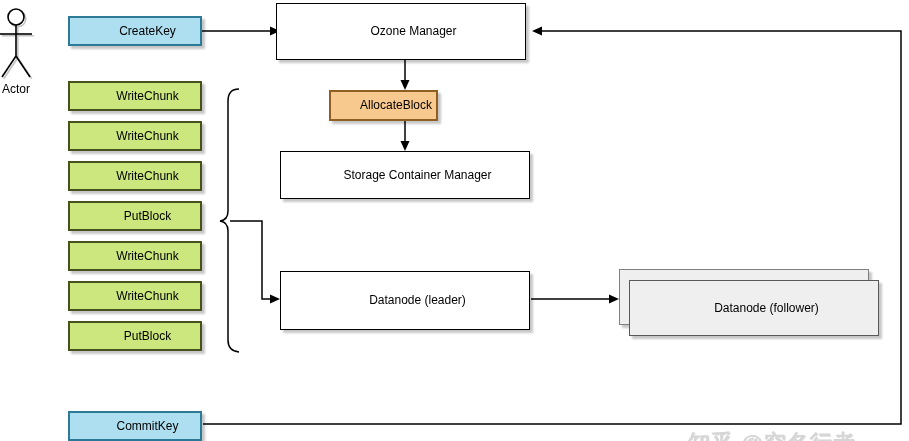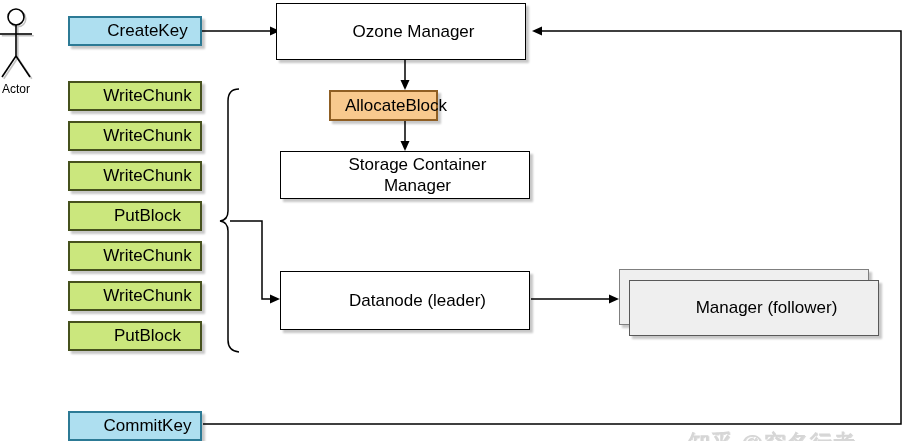--- a/index.html
+++ b/index.html
@@ -4,21 +4,21 @@
 <style>
   html,body{margin:0;padding:0;background:#ffffff;}
   .canvas{
     position:relative;width:909px;height:441px;background:#ffffff;overflow:hidden;
     font-family:"Liberation Sans",sans-serif;color:#000;
   }
   .canvas *{box-sizing:border-box;}
   svg.overlay{position:absolute;left:0;top:0;width:909px;height:441px;}
   .node{
     position:absolute;display:flex;align-items:center;justify-content:center;
-    text-align:center;font-size:17px;line-height:1.25;
+    text-align:center;font-size:12px;line-height:1.25;
     box-shadow:2.5px 2.5px 2px rgba(0,0,0,0.22);
     padding-left:25px;
   }
   .call{width:134px;height:30px;left:68px;}
   .call-blue{background:var(--call-fill,#AEDFF0);border:2px solid var(--call-stroke,#2C7A95);}
   .call-green{background:var(--chunk-fill,#CBE77D);border:2px solid var(--chunk-stroke,#46511D);}
   .call-orange{background:var(--allocate-fill,#F8C98E);border:2px solid var(--allocate-stroke,#8F5E23);}
   .white-node{background:var(--node-fill,#fff);border:1.5px solid var(--node-stroke,#000);}
   .gray-node{background:var(--follower-fill,#EFEFEF);}
   .scm-label{display:inline-block;width:175px;}
@@ -101,16 +101,16 @@
 
   <div class="node call-orange" style="left:321px;top:90px;width:109px;height:31px;margin-left:8px;">AllocateBlock</div>
 
   <div class="node white-node" style="left:280px;top:151px;width:250px;height:48px;">
     <span class="scm-label">Storage Container Manager</span>
   </div>
 
   <div class="node white-node" style="left:280px;top:271px;width:250px;height:59px;text-align:right;">Datanode (leader)</div>
 
   <div class="node gray-node" style="left:619px;top:269px;width:250px;height:56px;border:1.5px solid var(--follower-stroke,#7F7F7F);"></div>
-  <div class="node gray-node" style="left:629px;top:280px;width:250px;height:56px;border:1.5px solid #595959;">Manager (follower)</div>
+  <div class="node gray-node" style="left:629px;top:280px;width:250px;height:56px;border:1.5px solid #595959;">Datanode (follower)</div>
 
   <div class="watermark">知乎 @空名行者</div>
 </div>
 
 </body></html>

